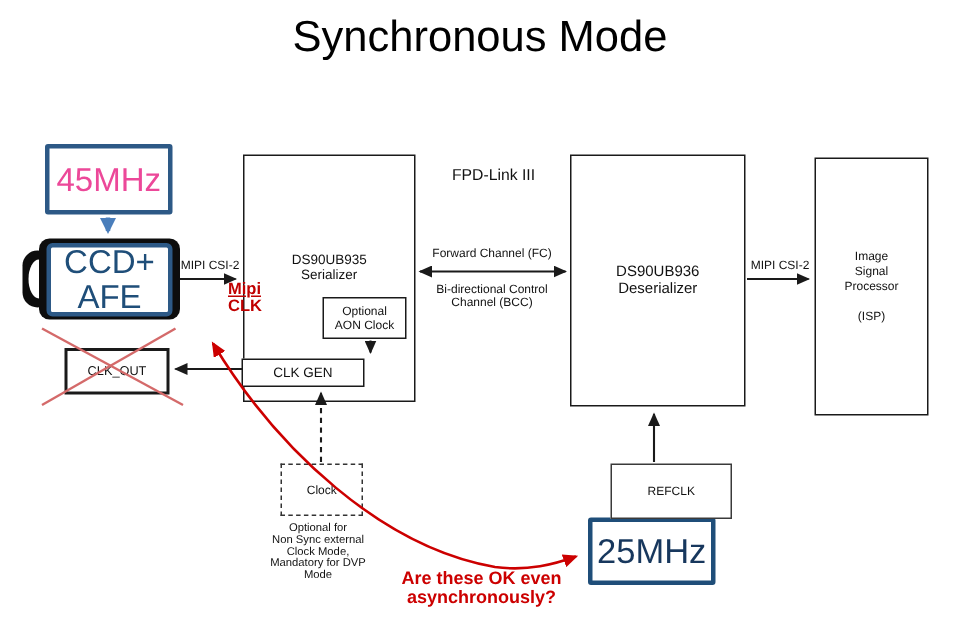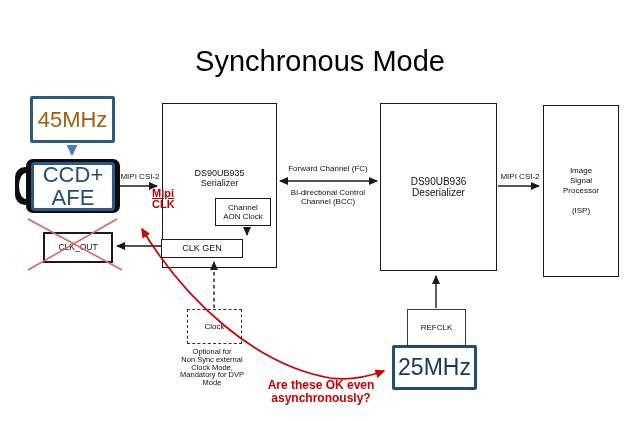--- a/index.html
+++ b/index.html
@@ -3,52 +3,52 @@
 <meta charset="utf-8">
 <style>
   html,body{margin:0;padding:0;background:#fff;}
   #slide{
     position:relative;width:640px;height:421px;background:#ffffff;overflow:hidden;
     font-family:"Liberation Sans", sans-serif;color:#111;
   }
   .abs{position:absolute;box-sizing:border-box;}
   #title{
     left:0;top:9px;width:640px;text-align:center;
-    font-size:29px;letter-spacing:0;color:#000;margin-top:36px;
+    font-size:29px;letter-spacing:0;color:#000;
   }
   
   .blk{
     border:1.5px solid #1a1a1a;background:#fff;
     display:flex;flex-direction:column;align-items:center;justify-content:center;
     text-align:center;line-height:1.15;
   }
   .blk span{display:block;}
   
   .bluebox{
     border:3px solid #2d5986;background:#fff;border-radius:2px;
     display:flex;flex-direction:column;align-items:center;justify-content:center;
     text-align:center;
   }
   #box-45mhz{left:30px;top:96px;width:85px;height:47px;}
-  #box-45mhz .big{font-size:22px;color:#a16207;}
+  #box-45mhz .big{font-size:22px;color:#ec4899;}
   #box-ccd{left:31px;top:162px;width:84px;height:49px;border-radius:4px;}
   #box-ccd .big{font-size:22px;color:#1f4e79;line-height:1.02;}
   #box-25mhz{left:392px;top:345px;width:85px;height:45px;border-color:#1f4e79;}
   #box-25mhz .big{font-size:23px;color:#17375d;}
 
   #box-serializer{left:162px;top:103px;width:115px;height:165px;justify-content:flex-start;}
   #box-serializer .lbl{margin-top:64px;font-size:9px;}
   #box-deserializer{left:380px;top:103px;width:117px;height:168px;font-size:10px;}
   #box-isp{left:543px;top:105px;width:76px;height:172px;font-size:8px;line-height:1.25;}
   #box-isp .sub{margin-top:10px;}
   #box-aon{left:215px;top:198px;width:56px;height:28px;font-size:8px;}
   #box-clkgen{left:161px;top:239px;width:82px;height:19px;font-size:9px;}
   #box-clkout{left:43px;top:232px;width:70px;height:31px;font-size:8.5px;border-width:2px;}
   #box-clock{left:187px;top:309px;width:55px;height:35px;font-size:8px;border:1.5px dashed #333;}
-  #box-refclk{left:407px;top:309px;width:59px;height:37px;font-size:8px;border-color:#3a3a3a;}
+  #box-refclk{left:407px;top:309px;width:81px;height:37px;font-size:8px;border-color:#3a3a3a;}
 
   .small-label{font-size:8px;color:#111;text-align:center;line-height:1.15;}
   #lbl-fpd{left:269px;top:111px;width:120px;text-align:center;font-size:10.5px;}
   #lbl-mipi-left{left:116px;top:172px;width:48px;}
   #lbl-fc{left:268px;top:164px;width:120px;}
   #lbl-bcc{left:268px;top:188px;width:120px;}
   #lbl-mipi-right{left:496px;top:172px;width:48px;}
   #lbl-mipiclk{left:120px;top:188px;width:40px;text-align:center;color:#c00000;
                font-size:11px;font-weight:600;line-height:1.0;padding-left:32px;}
   #lbl-mipiclk .u{text-decoration:underline;}
@@ -87,21 +87,21 @@
   </div>
 
   <div id="box-serializer" class="abs blk">
     <div class="lbl">
       <span>DS90UB935</span>
       <span>Serializer</span>
     </div>
   </div>
 
   <div id="box-aon" class="abs blk">
-    <span>Channel</span>
+    <span>Optional</span>
     <span>AON Clock</span>
   </div>
 
   <div id="box-clkgen" class="abs blk">
     <span>CLK GEN</span>
   </div>
 
   <div id="box-clkout" class="abs blk">
     <span>CLK_OUT</span>
   </div>
@@ -119,20 +119,21 @@
   </div>
 
   <div id="box-clock" class="abs blk">
     <span>Clock</span>
   </div>
 
   <div id="box-refclk" class="abs blk">
     <span>REFCLK</span>
   </div>
 
+  <div id="lbl-fpd" class="abs">FPD-Link III</div>
 
   <div id="lbl-mipi-left" class="abs small-label">MIPI CSI-2</div>
 
   <div id="lbl-mipiclk" class="abs">
     <span class="u">Mipi</span>
     <span style="display:block">CLK</span>
   </div>
 
   <div id="lbl-bcc" class="abs small-label">
     <span style="display:block">Bi-directional Control</span>

